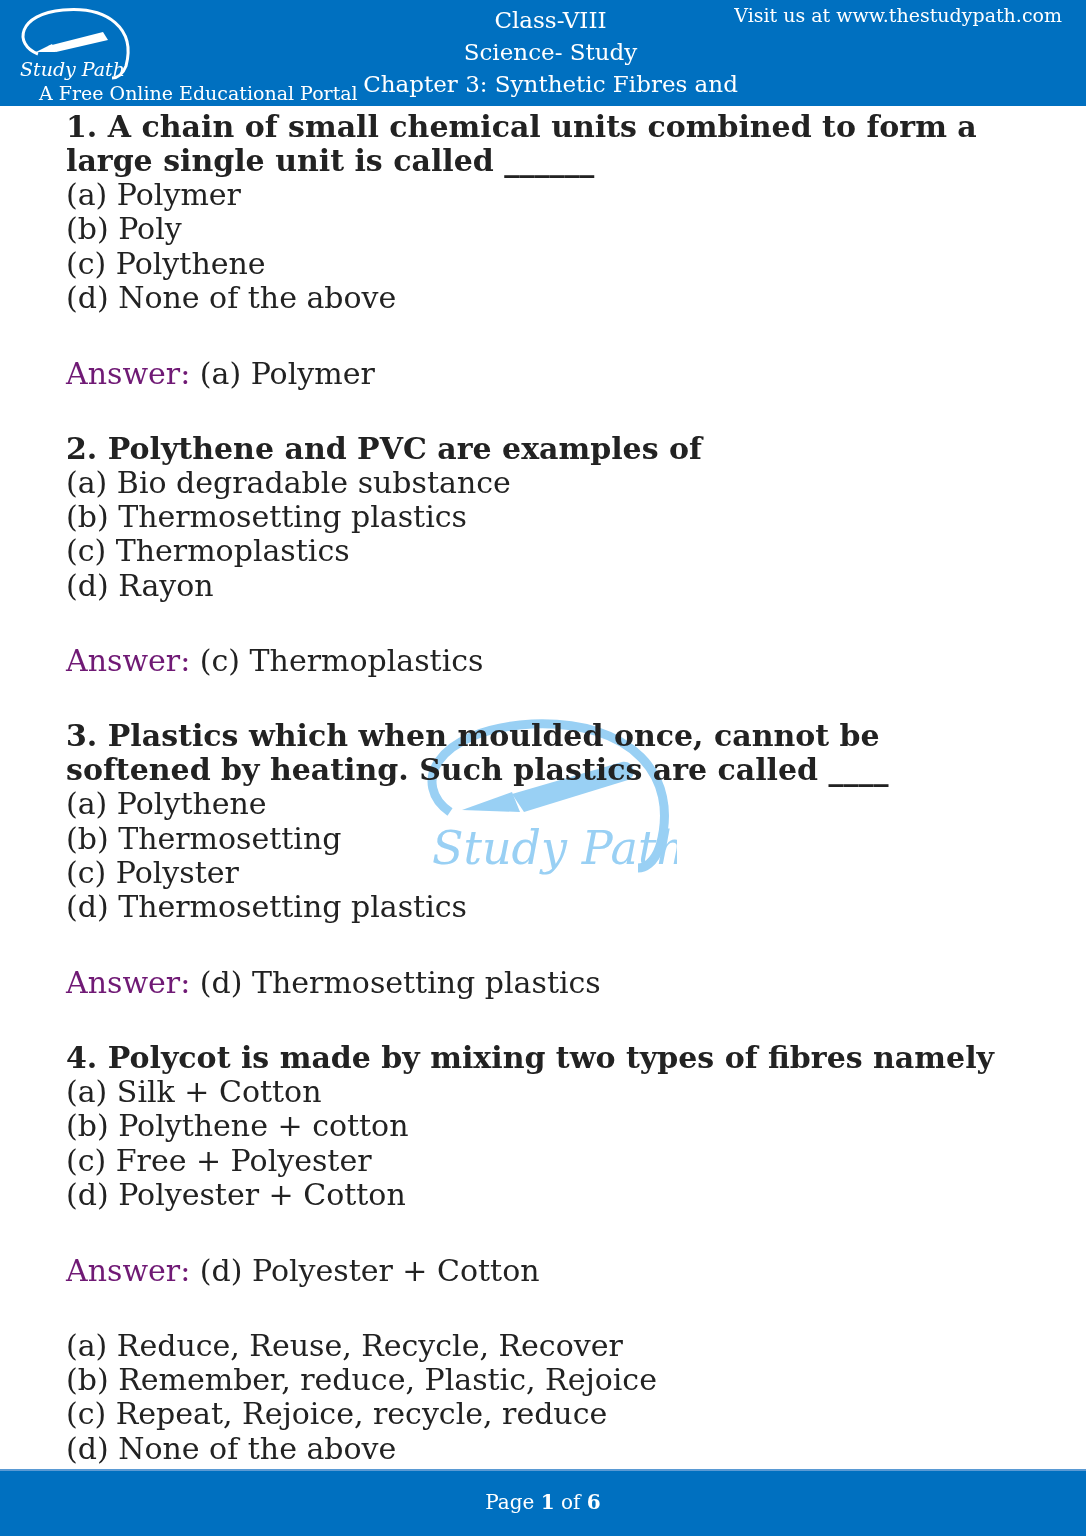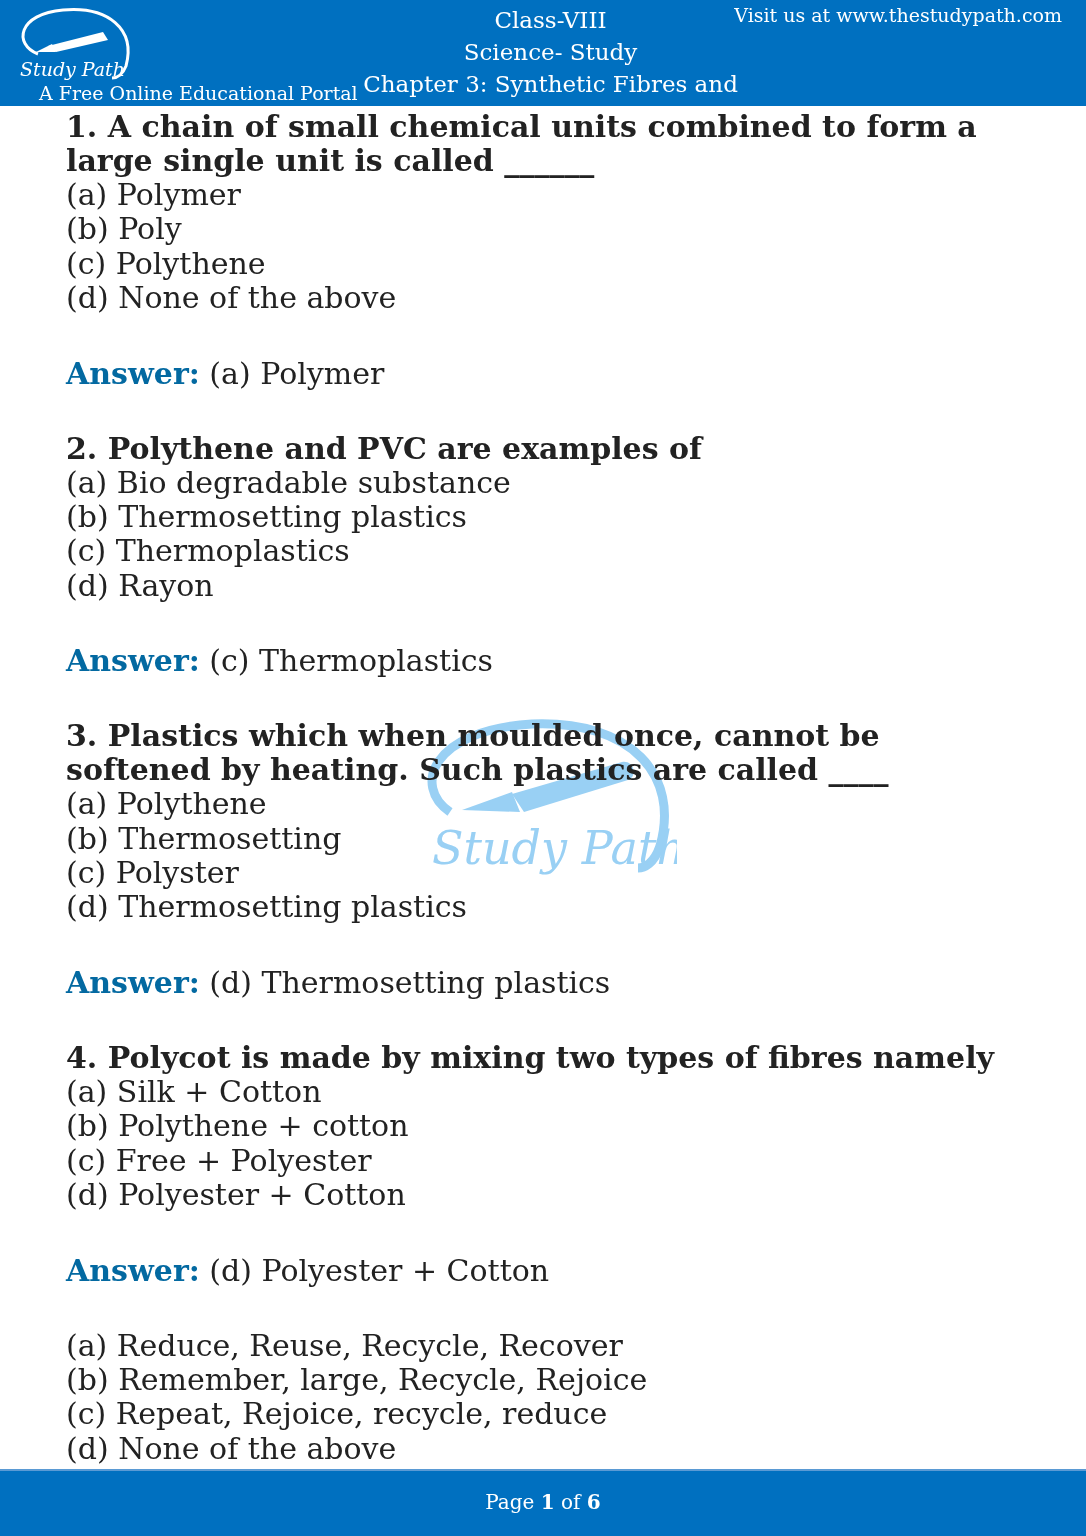--- a/index.html
+++ b/index.html
@@ -15,21 +15,21 @@
   .tagline { position: absolute; left: 12px; top: 82px; font-size: 19px; white-space: nowrap; margin-left: 27px; }
   .center-titles {
     position: absolute; left: 328px; width: 445px; top: 4px; text-align: center;
     font-size: 23px; line-height: 32px;
   }
   .visit { position: absolute; right: 24px; top: 4px; font-size: 19px; text-align: center; }
   .content { position: absolute; left: 66px; top: 110px; width: 960px; font-size: 30px; }
   .q { font-weight: bold; line-height: 34px; font-family: "DejaVu Serif", serif; }
   .opt { line-height: 34.4px; }
   .answer { margin-top: 41px; margin-bottom: 41px; line-height: 34px; }
-  .answer .lbl { color: #0369a1; font-weight: bold; }
+  .answer .lbl { color: #701a75; font-weight: normal; }
   .watermark { position: absolute; left: 412px; top: 716px; width: 265px; height: 170px; opacity: 0.9; }
   .footer {
     position: absolute; left: 0; top: 1469px; width: 1086px; height: 67px;
     background: #0070c0; color: #fff; text-align: center; font-size: 20px; line-height: 62px;
     border-top: 2px solid #5a9ad4;
   }
   .footer b { font-weight: bold; }
 </style>
 </head>
 <body>
@@ -85,21 +85,21 @@
   <div>
     <div class="q">4. Polycot is made by mixing two types of fibres namely</div>
     <div class="opt">(a) Silk + Cotton</div>
     <div class="opt">(b) Polythene + cotton</div>
     <div class="opt">(c) Free + Polyester</div>
     <div class="opt">(d) Polyester + Cotton</div>
     <div class="answer"><span class="lbl">Answer:</span> <span>(d) Polyester + Cotton</span></div>
   </div>
   <div>
     <div class="opt">(a) Reduce, Reuse, Recycle, Recover</div>
-    <div class="opt">(b) Remember, large, Recycle, Rejoice</div>
+    <div class="opt">(b) Remember, reduce, Plastic, Rejoice</div>
     <div class="opt">(c) Repeat, Rejoice, recycle, reduce</div>
     <div class="opt">(d) None of the above</div>
   </div>
 </div>
 
 <div class="footer">
   <span>Page</span>
   <b>1</b>
   <span>of</span>
   <b>6</b>

